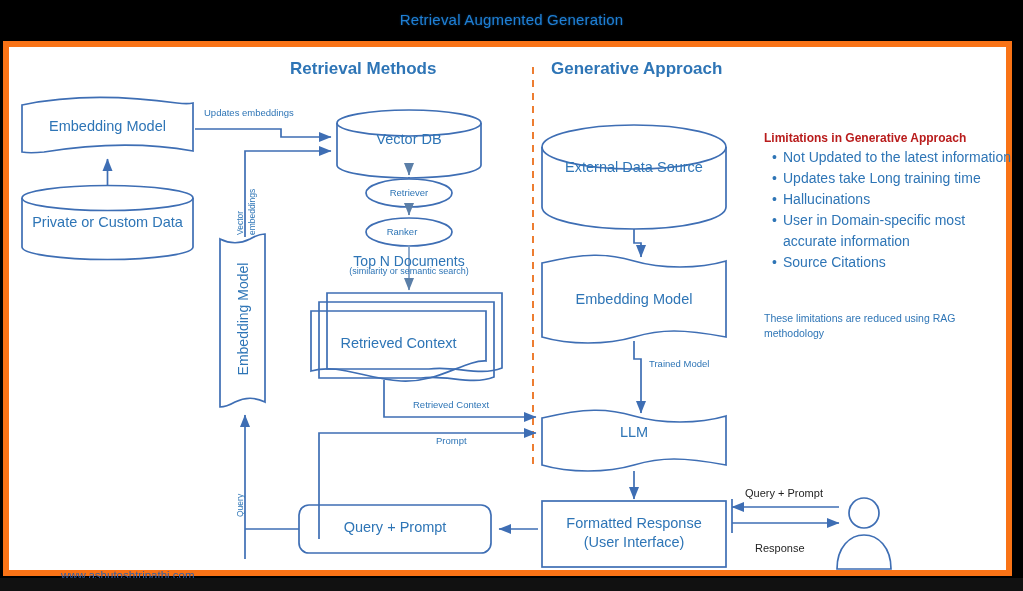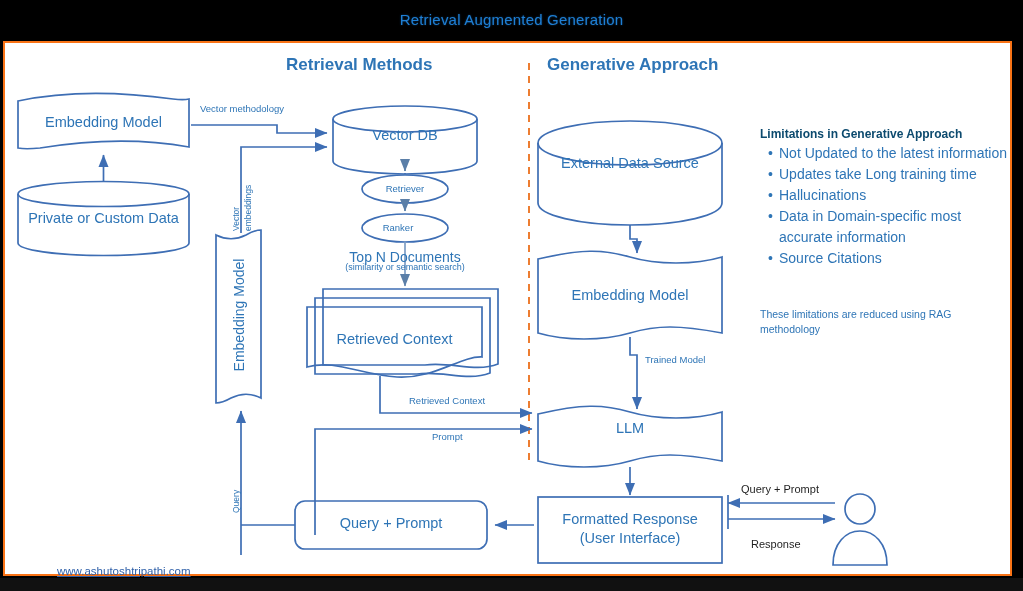--- a/index.html
+++ b/index.html
@@ -16,38 +16,38 @@
   }
   #titlebar .t{
     font-size:15px;font-weight:normal;color:#1f7fd4;
     letter-spacing:.2px;
     text-shadow:0 0 2px #0c3f6d;
   }
   
   #canvas{
     position:absolute;left:3px;top:41px;width:1009px;height:535px;
     background:#fff;
-    border:2px solid #f97316;
+    border:6px solid #f97316;
     box-sizing:border-box;
   }
   #botband{
     position:absolute;left:0;top:578px;width:1023px;height:13px;background:#111;
   }
   svg.layer{position:absolute;left:0;top:0;width:1009px;height:535px;overflow:visible;}
 
   
   .lbl{position:absolute;color:#2e75b6;white-space:nowrap;}
   .shapetext{position:absolute;color:#2e75b6;text-align:center;line-height:1.18;}
   .hdr{position:absolute;color:#2e75b6;font-size:17px;font-weight:bold;white-space:nowrap;}
   .small{font-size:9.5px;}
   .tiny{font-size:8.5px;}
   .mid{font-size:11px;}
   .big{font-size:14.5px;}
   .vert{transform-origin:0 0;}
-  .limtitle{position:absolute;color:#0c4a6e;font-size:12px;font-weight:bold;}
+  .limtitle{position:absolute;color:#b91c1c;font-size:12px;font-weight:bold;}
   .limlist{position:absolute;color:#2e75b6;font-size:14px;line-height:1.5;}
   .limlist li{margin:0;padding:0;}
   .limlist ul{margin:0;padding-left:14px;list-style:none;}
   .limlist ul li:before{content:"\2022";color:#2e75b6;display:inline-block;width:11px;margin-left:-11px;}
   .note{position:absolute;color:#2e75b6;font-size:10.5px;line-height:1.45;}
   .url{position:absolute;color:#2e5fa8;font-size:11.5px;text-decoration:underline;}
 </style>
 </head>
 <body>
 
@@ -141,21 +141,21 @@
         <path d="M723,452 L723,486"></path>
       </g>
     </svg>
 
     <div class="hdr" style="left:281px;top:12px;">Retrieval Methods</div>
     <div class="hdr" style="left:542px;top:12px;">Generative Approach</div>
 
     <div class="shapetext big" style="left:13px;top:71px;width:171px;">Embedding Model</div>
     <div class="shapetext big" style="left:13px;top:167px;width:171px;">Private or Custom Data</div>
 
-    <div class="lbl small" style="left:195px;top:60px;">Vector methodology</div>
+    <div class="lbl small" style="left:195px;top:60px;">Updates embeddings</div>
 
     <div class="lbl tiny vert" style="left:226px;top:188px;transform:rotate(-90deg);">Vector</div>
     <div class="lbl tiny vert" style="left:238px;top:188px;transform:rotate(-90deg);">embeddings</div>
 
     <div class="shapetext mid vert" style="left:226px;top:352px;transform:rotate(-90deg);width:160px;font-size:14px;">Embedding Model</div>
 
     <div class="lbl tiny vert" style="left:226px;top:470px;transform:rotate(-90deg);">Query</div>
 
     <div class="shapetext big" style="left:328px;top:84px;width:144px;">Vector DB</div>
     <div class="shapetext small" style="left:357px;top:140px;width:86px;">Retriever</div>
@@ -180,21 +180,21 @@
 
     <div class="lbl mid" style="left:736px;top:440px;font-weight:normal;color:#1f1f1f;">Query + Prompt</div>
     <div class="lbl mid" style="left:746px;top:495px;font-weight:normal;color:#1f1f1f;">Response</div>
 
     <div class="limtitle" style="left:755px;top:84px;">Limitations in Generative Approach</div>
     <div class="limlist" style="left:760px;top:100px;width:248px;">
       <ul>
         <li>Not Updated to the latest information</li>
         <li>Updates take Long training time</li>
         <li>Hallucinations</li>
-        <li>Data in Domain-specific most accurate information</li>
+        <li>User in Domain-specific most accurate information</li>
         <li>Source Citations</li>
       </ul>
     </div>
 
     <div class="note" style="left:755px;top:264px;width:250px;">These limitations are reduced using RAG</div>
     <div class="note" style="left:755px;top:279px;width:250px;">methodology</div>
 
     <a class="url" style="left:52px;top:522px;" href="#">www.ashutoshtripathi.com</a>
 
   </div>

